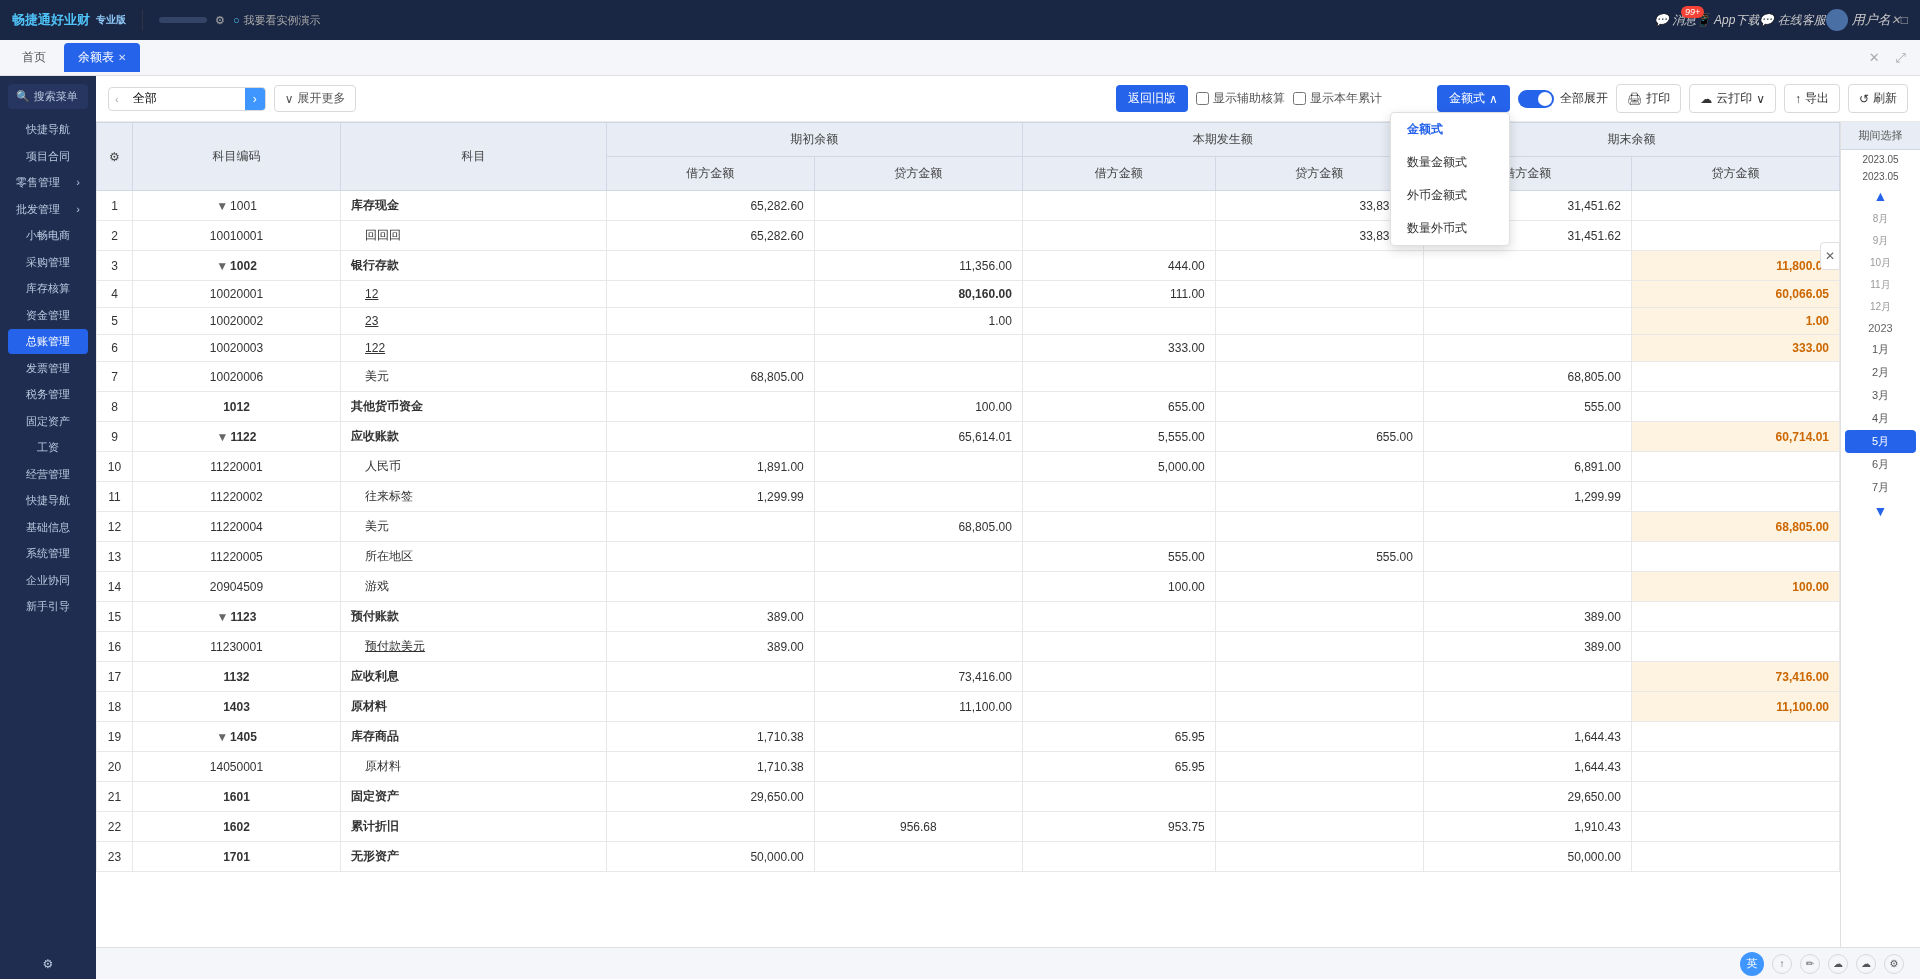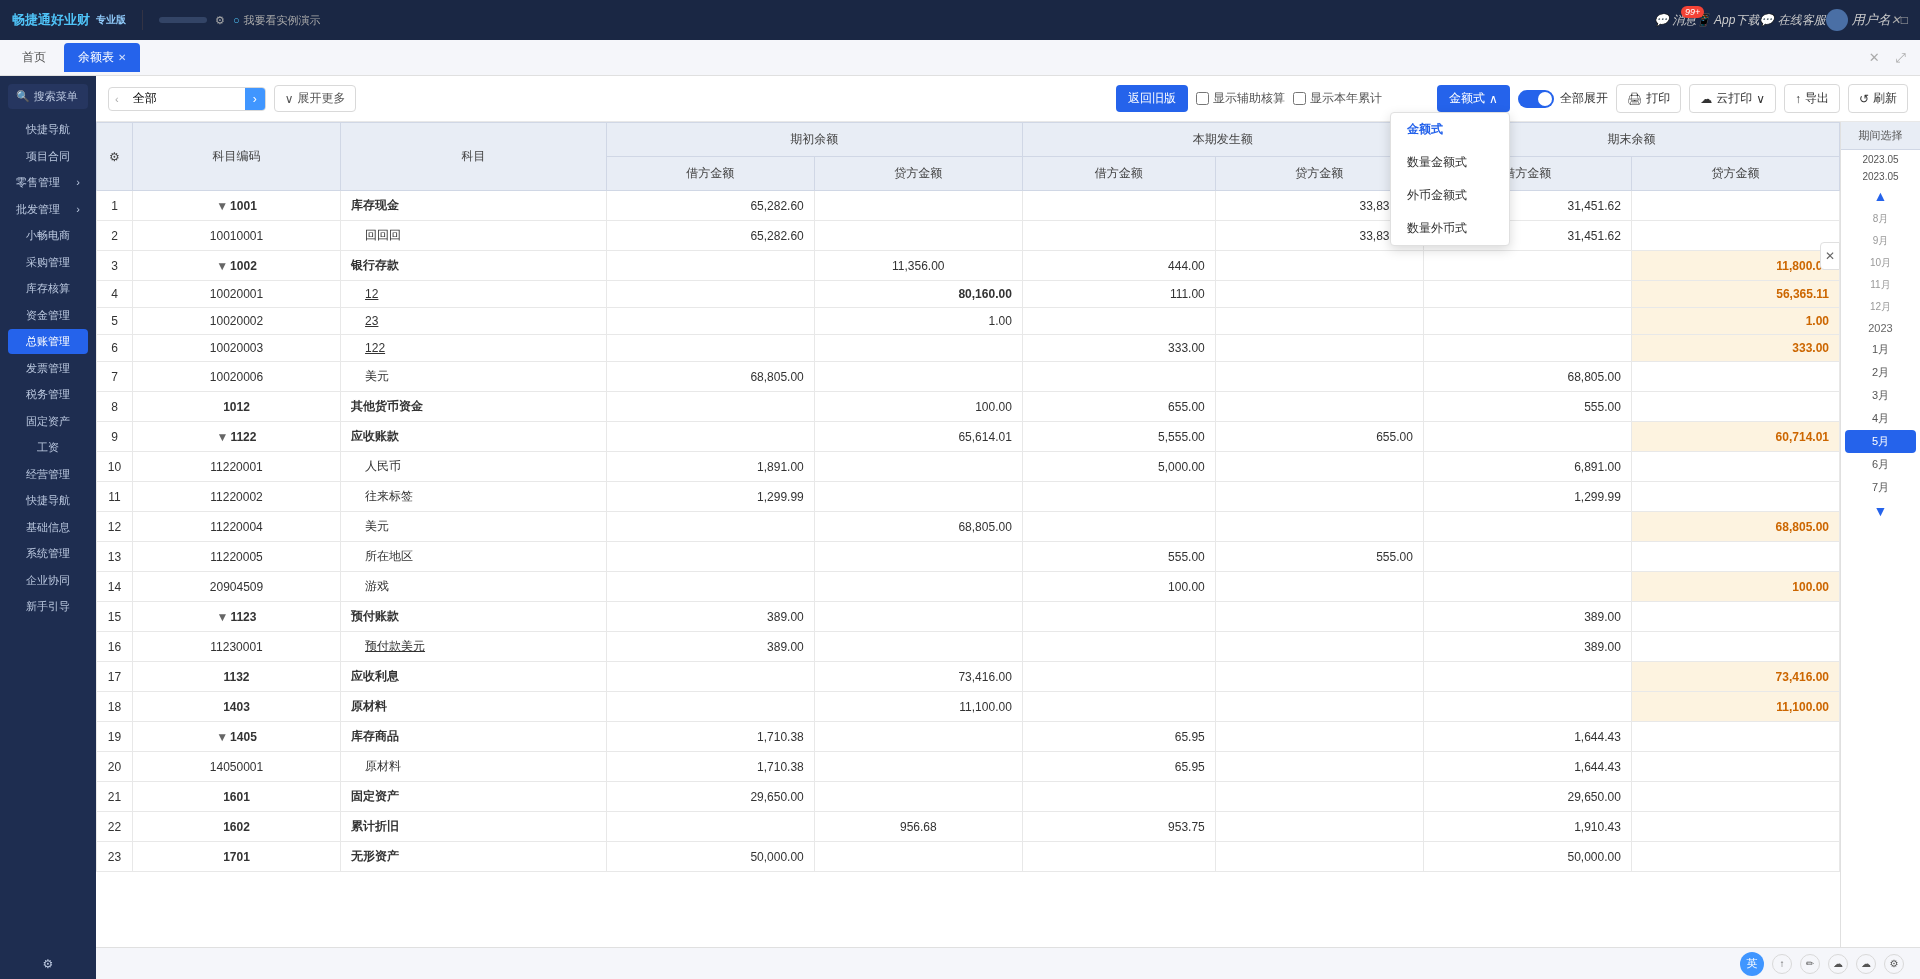--- a/index.html
+++ b/index.html
@@ -274,21 +274,21 @@
               <th>贷方金额</th>
               <th>借方金额</th>
               <th>贷方金额</th>
               <th>借方金额</th>
               <th>贷方金额</th>
             </tr>
           </thead>
           <tbody id="tableBody">
           <tr>
                 <td>1</td>
-                <td style="font-weight: bold;"><span style="color:#666;margin-right:2px;">▼</span>1001</td>
+                <td style="font-weight: normal;"><span style="color:#666;margin-right:2px;">▼</span>1001</td>
                 <td style="text-align: left; font-weight: bold;">库存现金</td>
                 <td style="text-align: right;">65,282.60</td>
                 <td style="text-align: right;"></td>
                 <td style="text-align: right;"></td>
                 <td style="text-align: right;">33,830.98</td>
                 <td style="text-align: right;">31,451.62</td>
                 <td style="text-align: right;"></td>
               </tr>
               <tr>
                 <td>2</td>
@@ -299,36 +299,36 @@
                 <td style="text-align: right;"></td>
                 <td style="text-align: right;">33,830.98</td>
                 <td style="text-align: right;">31,451.62</td>
                 <td style="text-align: right;"></td>
               </tr>
               <tr class="highlighted">
                 <td>3</td>
                 <td style="font-weight: bold;"><span style="color:#666;margin-right:2px;">▼</span>1002</td>
                 <td style="text-align: left; font-weight: bold;">银行存款</td>
                 <td style="text-align: right;"></td>
-                <td style="text-align: center; margin-left: 40px;">11,356.00</td>
+                <td style="text-align: right; margin-left: 40px;">11,356.00</td>
                 <td style="text-align: right;">444.00</td>
                 <td style="text-align: right;"></td>
                 <td style="text-align: right;"></td>
                 <td style="text-align: right; background: rgb(253, 243, 224); color: rgb(204, 102, 0); font-weight: bold;">11,800.00</td>
               </tr>
               <tr class="highlighted">
                 <td>4</td>
                 <td>10020001</td>
                 <td style="text-align: left; padding-left: 24px;"><span style="text-decoration:underline;cursor:pointer;">12</span></td>
                 <td style="text-align: right;"></td>
                 <td style="text-align: right; font-weight: bold;">80,160.00</td>
                 <td style="text-align: right;">111.00</td>
                 <td style="text-align: right;"></td>
                 <td style="text-align: right;"></td>
-                <td style="text-align: right; background: rgb(253, 243, 224); color: rgb(204, 102, 0); font-weight: bold;">56,365.11</td>
+                <td style="text-align: right; background: rgb(253, 243, 224); color: rgb(204, 102, 0); font-weight: bold;">60,066.05</td>
               </tr>
               <tr class="highlighted">
                 <td>5</td>
                 <td>10020002</td>
                 <td style="text-align: left; padding-left: 24px;"><span style="text-decoration:underline;cursor:pointer;">23</span></td>
                 <td style="text-align: right;"></td>
                 <td style="text-align: right;">1.00</td>
                 <td style="text-align: right;"></td>
                 <td style="text-align: right;"></td>
                 <td style="text-align: right;"></td>

